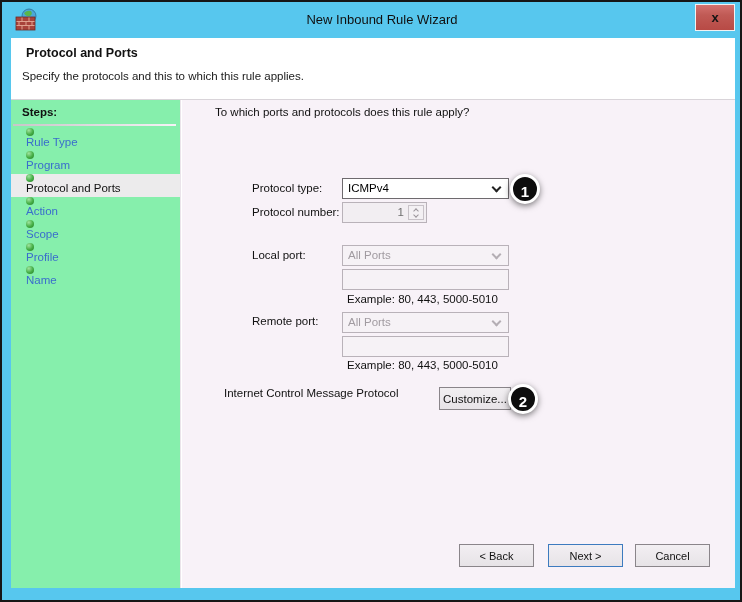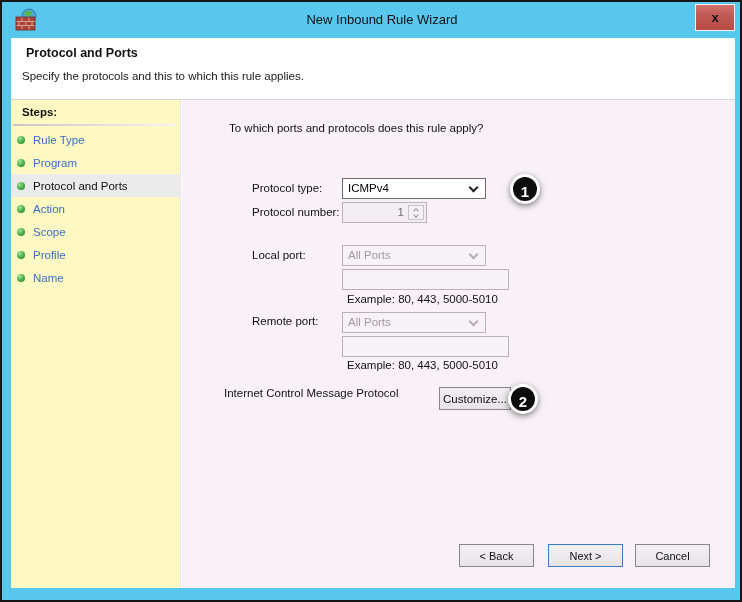--- a/index.html
+++ b/index.html
@@ -32,46 +32,46 @@
     position:absolute; left:9px; top:36px; width:724px; height:550px;
     background:#ffffff;
   }
   .hdr-title { position:absolute; left:15px; top:8px; font-size:12.5px; font-weight:bold; color:#111; }
   .hdr-sub   { position:absolute; left:11px; top:32px; font-size:11.5px; color:#1a1a1a; }
   .hdr-divider { position:absolute; left:0; top:61px; width:100%; height:1px; background:#d9d4d9; }
 
   
   .sidebar {
     position:absolute; left:0; top:62px; width:170px; bottom:0;
-    background:#fef9c3; border-right:1px solid #eae4ea;
+    background:#86efac; border-right:1px solid #eae4ea;
   }
   .steps-heading { position:absolute; left:11px; top:6px; font-size:11.5px; font-weight:bold; color:#111; }
   .steps-divider { position:absolute; left:2px; right:4px; top:24px; height:2px;
     background:linear-gradient(to right, #c9c5c9, #f6f2f6); }
   .steps-list { position:absolute; left:0; right:0; top:28px; }
   .step-item {
-    height:23px; display:flex; align-items:center; padding-left:6px;
-    font-size:11.5px; color:#3a6dcc; cursor:pointer;
+    height:23px; display:flex; align-items:flex-start; padding-left:15px;
+    font-size:11.5px; color:#3a6dcc; cursor:pointer;flex-direction:column;
   }
   .step-item.active { background:#ecebec; color:#111; }
   .bullet {
     width:8px; height:8px; border-radius:50%; margin-right:8px; flex:0 0 8px;
     background:radial-gradient(circle at 35% 30%, #9fe49f, #44ad44 55%, #267c26);
   }
 
   
   .main {
     position:absolute; left:171px; top:62px; right:0; bottom:0;
     background:#f8f2f8; font-size:11.5px; color:#111;
   }
-  .question { position:absolute; left:33px; top:22px;margin-left:14px; }
+  .question { position:absolute; left:33px; top:6px; }
 
   .flabel { position:absolute; color:#111;padding-left:28px; }
   .combo {
-    position:absolute; width:144px; height:21px;
+    position:absolute; width:167px; height:21px;
     background:#fff; border:1px solid #6e6a6e;
     line-height:19px; padding-left:5px; font-size:11.5px; color:#000;
   }
   .combo .chev {
     position:absolute; right:8px; top:5px; width:7px; height:7px;
     border-right:2px solid #222; border-bottom:2px solid #222;
     transform:rotate(45deg);
   }
   .combo.disabled {
     background:#f6f2f6; border-color:#b9b2b9; color:#a19ba1;

